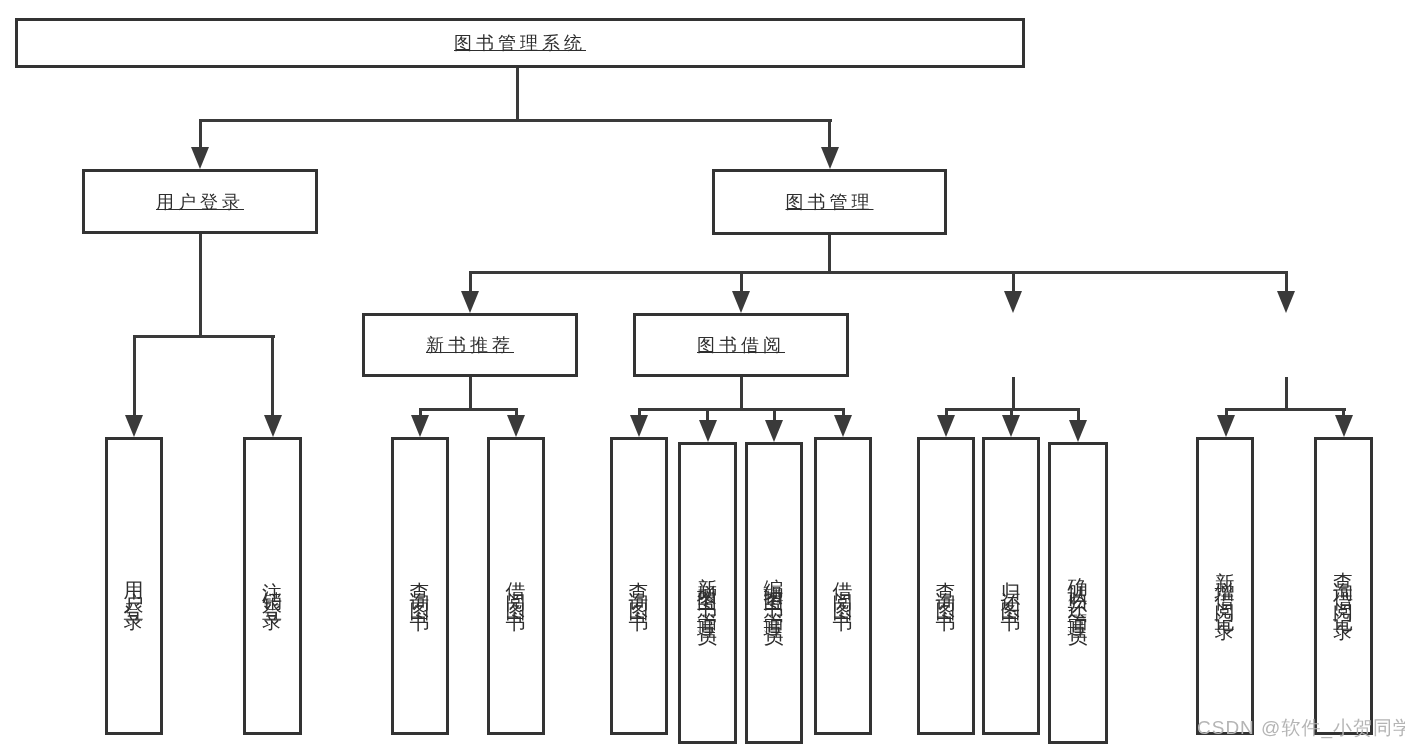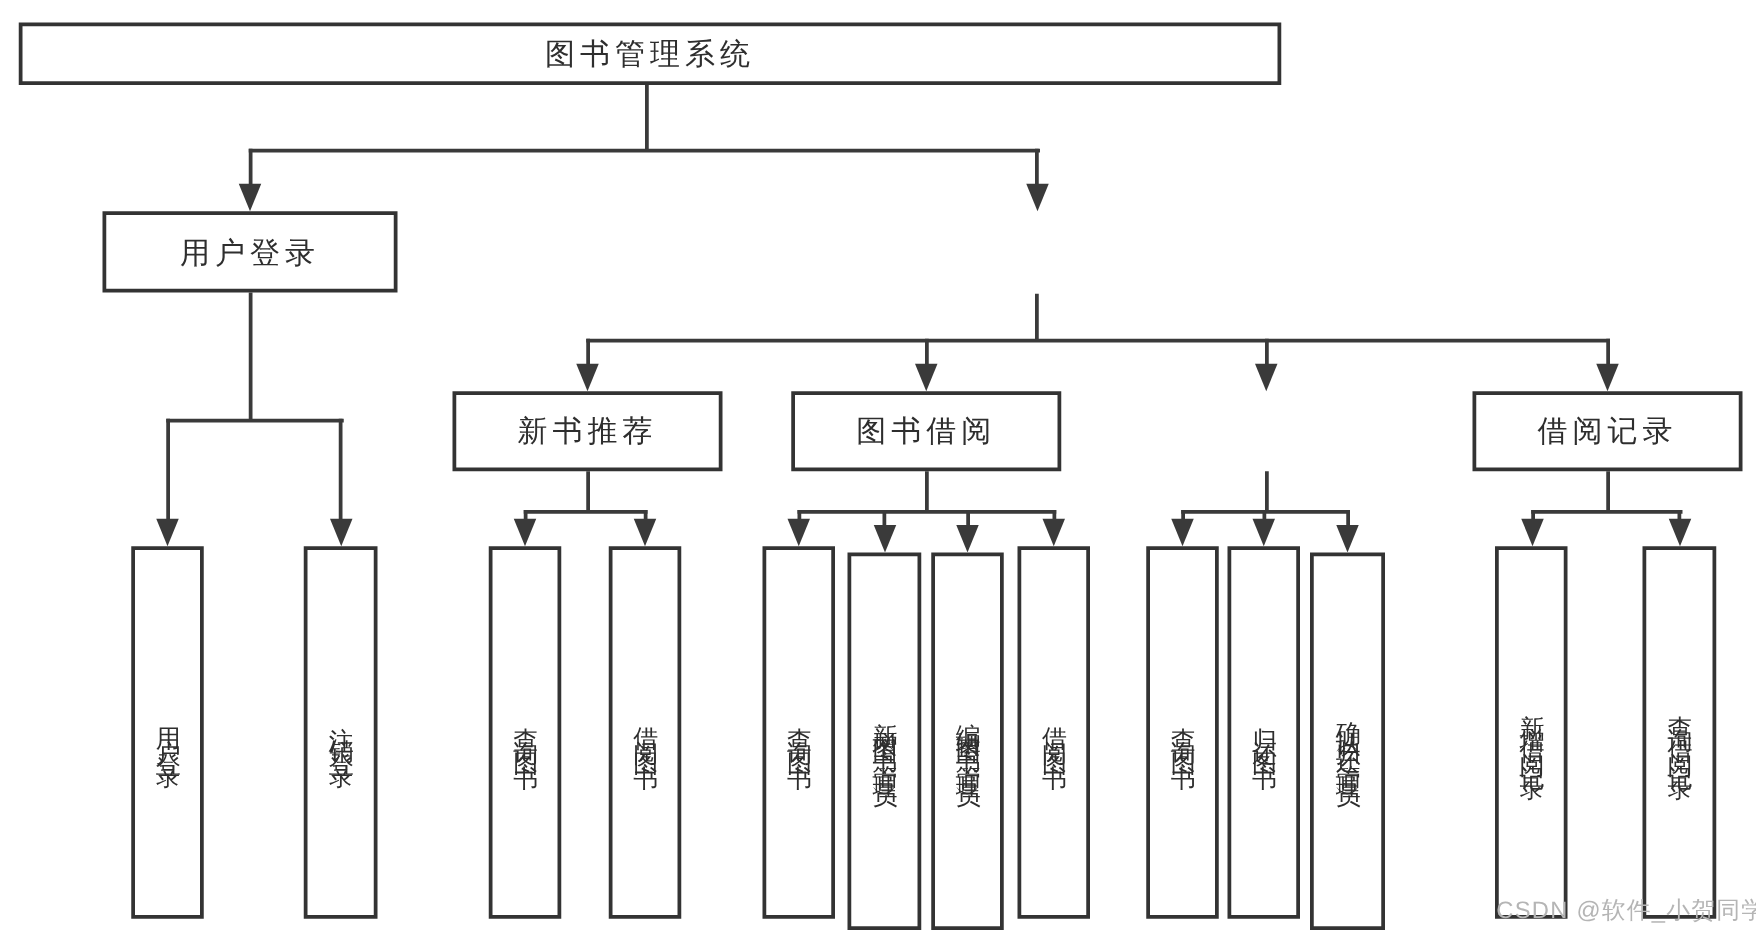--- a/index.html
+++ b/index.html
@@ -4,21 +4,21 @@
 <style>
   html,body{margin:0;padding:0;background:#fff;}
   #stage{
     position:relative;width:1405px;height:747px;background:#ffffff;overflow:hidden;
     font-family:"Liberation Sans","DejaVu Sans",sans-serif;color:#2e2e2e;
   }
   .box{
     position:absolute;box-sizing:border-box;border:3px solid #333333;background:#ffffff;
     display:flex;align-items:center;justify-content:center;
   }
-  .hbox .lbl{font-size:24px;letter-spacing:4px;white-space:nowrap;color:#2e2e2e;}
+  .hbox .lbl{font-size:18px;letter-spacing:4px;white-space:nowrap;color:#2e2e2e;text-decoration:underline;}
   .vbox .lbl{
     writing-mode:vertical-rl;text-orientation:mixed;
     font-size:20px;line-height:1;letter-spacing:10px;color:#2e2e2e;white-space:nowrap;
   }
   .vbox .lbl.long{letter-spacing:7px;}
   .line{position:absolute;background:#3a3a3a;}
   .ah{
     position:absolute;width:0;height:0;
     border-left:9px solid transparent;border-right:9px solid transparent;
     border-top:22px solid #3a3a3a;
@@ -40,20 +40,23 @@
   <div class="line" style="left:515.5px;top:68px;width:3px;height:53px"></div>
   <div class="line" style="left:198.5px;top:118.5px;width:633px;height:3px"></div>
   <div class="line" style="left:198.5px;top:118.5px;width:3px;height:34px"></div>
   <div class="line" style="left:828px;top:118.5px;width:3px;height:34px"></div>
   <div class="ah" style="left:191px;top:147px"></div>
   <div class="ah" style="left:820.5px;top:147px"></div>
 
   <div class="box hbox" style="left:82px;top:169px;width:236px;height:65px">
     <span class="lbl">用户登录</span>
   </div>
+  <div class="box hbox" style="left:712px;top:169px;width:235px;height:66px">
+    <span class="lbl">图书管理</span>
+  </div>
 
   <div class="line" style="left:198.5px;top:234px;width:3px;height:102px"></div>
   <div class="line" style="left:132.5px;top:334.5px;width:142px;height:3px"></div>
   <div class="line" style="left:132.5px;top:334.5px;width:3px;height:85px"></div>
   <div class="line" style="left:271px;top:334.5px;width:3px;height:85px"></div>
   <div class="ah" style="left:125px;top:415px"></div>
   <div class="ah" style="left:263.5px;top:415px"></div>
 
   <div class="line" style="left:828px;top:235px;width:3px;height:38px"></div>
   <div class="line" style="left:468.5px;top:270.5px;width:819px;height:3px"></div>
@@ -64,23 +67,20 @@
   <div class="ah" style="left:461px;top:291px"></div>
   <div class="ah" style="left:732px;top:291px"></div>
   <div class="ah" style="left:1004px;top:291px"></div>
   <div class="ah" style="left:1277px;top:291px"></div>
 
   <div class="box hbox" style="left:362px;top:313px;width:216px;height:64px">
     <span class="lbl">新书推荐</span>
   </div>
   <div class="box hbox" style="left:633px;top:313px;width:216px;height:64px">
     <span class="lbl">图书借阅</span>
-  </div>
-  <div class="box hbox" style="left:1178px;top:313px;width:216px;height:64px">
-    <span class="lbl">借阅记录</span>
   </div>
 
   <div class="line" style="left:468.5px;top:377px;width:3px;height:33px"></div>
   <div class="line" style="left:418.5px;top:407.5px;width:99px;height:3px"></div>
   <div class="line" style="left:418.5px;top:407.5px;width:3px;height:13px"></div>
   <div class="line" style="left:514.5px;top:407.5px;width:3px;height:13px"></div>
   <div class="ah" style="left:411px;top:415px"></div>
   <div class="ah" style="left:507px;top:415px"></div>
 
   <div class="line" style="left:739.5px;top:377px;width:3px;height:33px"></div>

